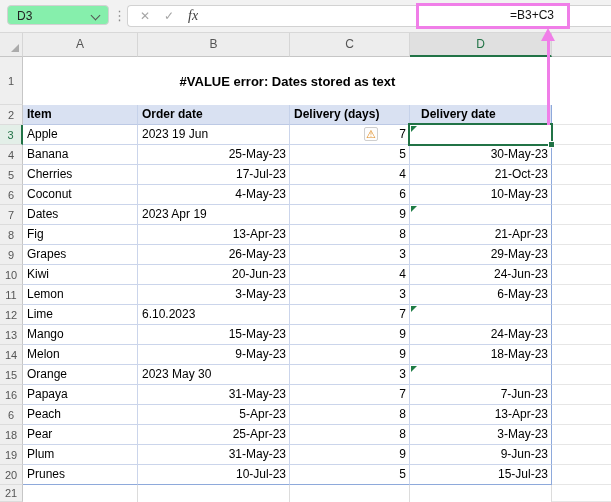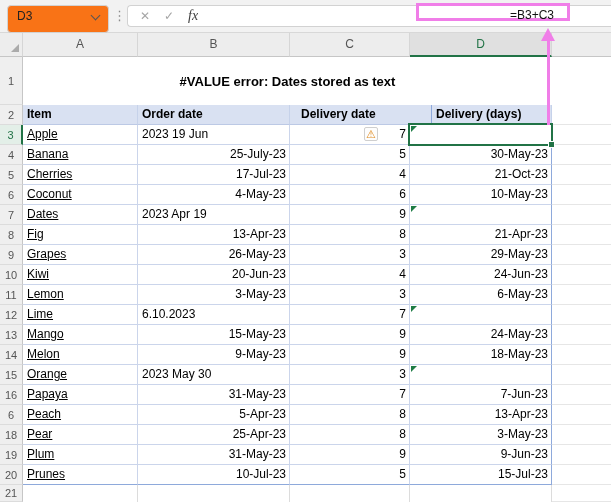--- a/index.html
+++ b/index.html
@@ -2,33 +2,33 @@
 <html><head>
 <meta charset="utf-8">
 <style>
   html,body { margin:0; padding:0; background:#fff; }
   .app { position:relative; width:611px; height:502px; overflow:hidden; background:#fff;
          font-family:"Liberation Sans", sans-serif; -webkit-font-smoothing:antialiased; }
 
   
   .topbar { position:absolute; left:0; top:0; width:611px; height:33px; box-sizing:border-box;
             background:#F2F2F2; border-bottom:1px solid #D8D8D8; }
-  .namebox { position:absolute; left:7px; top:5px; width:102px; height:28px; box-sizing:border-box;
-             background:#f97316; border:1px solid #D2D2D2; border-radius:4px;
+  .namebox { position:absolute; left:7px; top:5px; width:102px; height:20px; box-sizing:border-box;
+             background:#86efac; border:1px solid #D2D2D2; border-radius:4px;
              font-size:12px; color:#222; line-height:20px; padding-left:9px; }
   .namebox .chev { position:absolute; right:9px; top:6px; width:6px; height:6px;
                    border-right:1.5px solid #555; border-bottom:1.5px solid #555; transform:rotate(45deg); }
   .dots { position:absolute; left:113px; top:0; height:33px; line-height:32px; color:#8a8a8a; font-size:13px; }
   .fbar { position:absolute; left:127px; top:5px; width:484px; height:22px; box-sizing:border-box;
           background:#fff; border:1px solid #D2D2D2; border-right:none; border-radius:4px 0 0 4px; }
   .fbtn { position:absolute; top:0; height:20px; line-height:20px; color:#A6A6A6; font-size:12px; text-align:center; width:18px; }
   .fbtn.x { left:8px; } .fbtn.ck { left:32px; }
   .fxl { position:absolute; left:60px; top:0; height:20px; line-height:19px;
          font-family:"Liberation Serif", serif; font-style:italic; font-size:14px; color:#404040; }
-  .formula-note { position:absolute; left:416px; top:3px; width:154px; height:18px; box-sizing:border-box;
+  .formula-note { position:absolute; left:416px; top:3px; width:154px; height:26px; box-sizing:border-box;
                   border:3px solid #F07EE8; background:#fff; z-index:30;
                   font-size:12px; color:#111; text-align:right; line-height:19px; padding-right:13px; }
 
   
   .colhdrs { position:absolute; left:0; top:33px; width:611px; height:24px; display:flex; }
   .ch { box-sizing:border-box; background:#EDEDED; border-bottom:1px solid #C6C6C6; border-right:1px solid #D6D6D6;
         color:#555; font-size:12px; text-align:center; line-height:23px; }
   .ch.corner { width:23px; position:relative; }
   .ch.corner::after { content:""; position:absolute; right:3px; bottom:4px; width:0; height:0;
                       border-bottom:8px solid #ABABAB; border-left:8px solid transparent; }
@@ -49,21 +49,21 @@
   .filler { width:59px; border-bottom:1px solid #E6E6E6; }
   .r1 .merged { width:529px; display:flex; align-items:center; justify-content:center;
                 font-weight:bold; font-size:13px; color:#000; }
   .r1 .filler { border-bottom:none; }
   
   .hdrcell { background:#D9E1F2; font-weight:bold; line-height:19px; padding-left:4px;
              border-right:1px solid #C6D2EA; border-bottom:1px solid #BCC9E5; }
   .hdrcell.colD { padding-left:11px; border-right:1px solid #8EA9DB; }
   
   .t { border-right:1px solid #CBD5EB; border-bottom:1px solid #CBD5EB; line-height:19px; }
-  .colA.t { padding-left:4px;text-decoration:underline; }
+  .colA.t { padding-left:4px; }
   .colB.t { text-align:right; padding-right:3px; }
   .colB.t.left { text-align:left; padding-left:4px; padding-right:0; }
   .colC.t { position:relative; text-align:right; padding-right:3px; }
   .colD.t { position:relative; border-right:1px solid #8EA9DB; }
   .dval { display:block; text-align:right; padding-right:3px; }
   .colD.t.err .dval { text-align:left; padding-right:0;margin-top:32px; }
   .grid-row.last .t { border-bottom:1px solid #8EA9DB; }
   .tri { display:none; position:absolute; left:1px; top:1px; width:0; height:0;
          border-top:6px solid #1E7C45; border-right:6px solid transparent; }
   .colD.t.err .tri { display:block; }
@@ -125,22 +125,22 @@
       <div class="cell filler"></div>
     </div>
 
     
     <div class="grid-row">
       <div class="cell rowhdr">
           <span>2</span>
         </div>
       <div class="cell colA hdrcell">Item</div>
       <div class="cell colB hdrcell">Order date</div>
+      <div class="cell colC hdrcell">Delivery (days)</div>
       <div class="cell colD hdrcell">Delivery date</div>
-      <div class="cell colC hdrcell">Delivery (days)</div>
       <div class="cell filler"></div>
     </div>
 
     
     <div id="rows" style="display:contents"><div class="grid-row">
     <div class="cell rowhdr sel">
             <span class="rownum">3</span>
           </div>
     <div class="cell colA t">Apple</div>
     <div class="cell colB t left">2023 19 Jun</div>
@@ -151,21 +151,21 @@
     <div class="cell colD t err">
       <span class="tri"></span>
       <span class="dval">#VALUE!</span>
     </div>
     <div class="cell filler"></div>
   </div><div class="grid-row">
     <div class="cell rowhdr">
             <span class="rownum">4</span>
           </div>
     <div class="cell colA t">Banana</div>
-    <div class="cell colB t">25-July-23</div>
+    <div class="cell colB t">25-May-23</div>
     <div class="cell colC t">
       
       <span class="cval">5</span>
     </div>
     <div class="cell colD t">
 
       <span class="dval">30-May-23</span>
     </div>
     <div class="cell filler"></div>
   </div><div class="grid-row">

